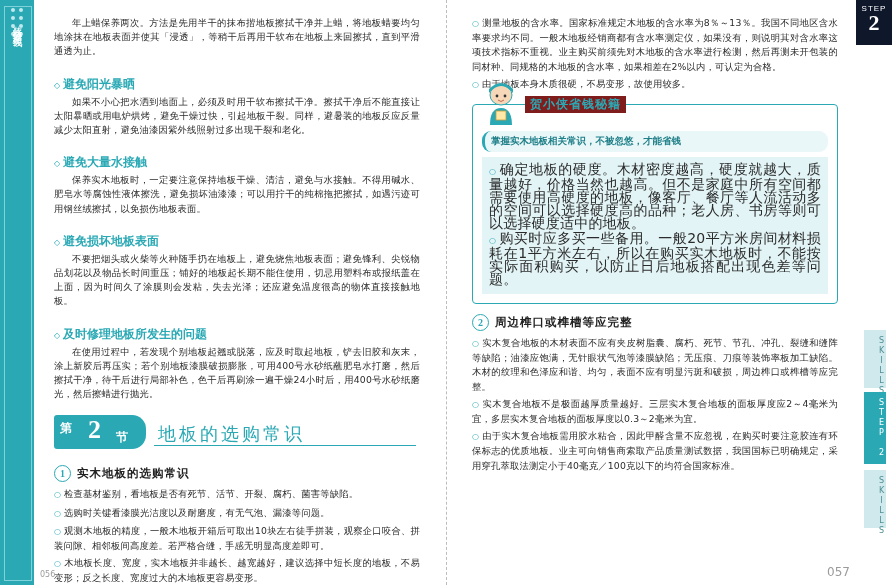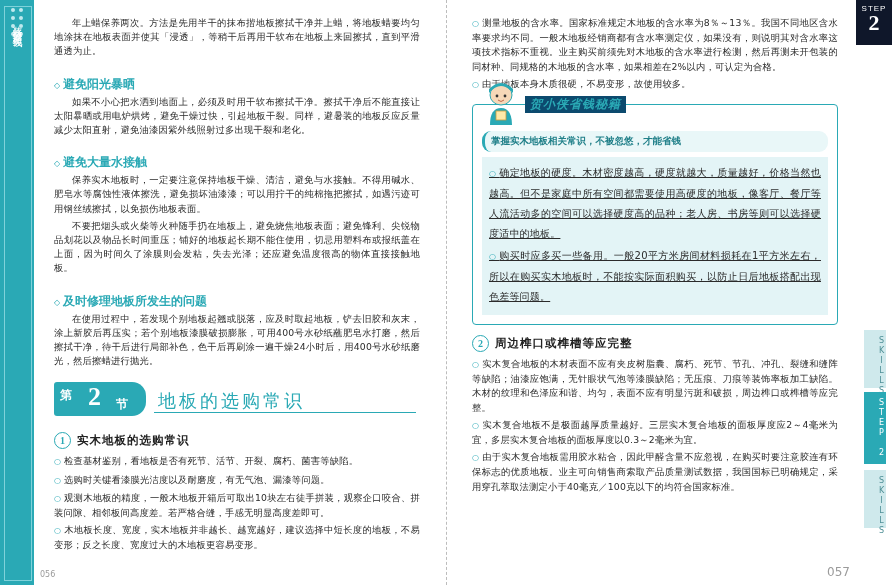--- a/index.html
+++ b/index.html
@@ -142,22 +142,22 @@
   .tipbox{
     position:relative;
     border:1.2px solid #2aa9b5;
     border-radius:4px;
     margin:12px 0 10px 0;
     padding:26px 9px 9px 9px;
     background:#ffffff;
   }
   .tipbox .tip-title{
     position:absolute;left:52px;top:-9px;
-    background:#0c4a6e;padding:0 5px;
-    color:#2aa9b5;font-size:12px;font-weight:bold;letter-spacing:1px;font-style:italic;
+    background:#7f1d1d;padding:0 5px;
+    color:#2aa9b5;font-size:12px;font-weight:bold;letter-spacing:1px;
   }
   .tipbox .mascot{
     position:absolute;left:8px;top:-24px;width:40px;height:46px;
   }
   .tipbox .bar{
     background:#e9f7f8;border-left:3px solid #2aa9b5;
     padding:4px 6px;margin-bottom:5px;
     font-size:9.5px;font-weight:bold;color:#1f7f88;border-radius:9px;
   }
   .tipbox .inner{
@@ -167,21 +167,21 @@
   }
   .tipbox .inner p{margin-bottom:2px;}
   .page-num{
     position:absolute;left:40px;bottom:6px;
     font-size:8px;color:#9b9b9b;
   }
   .page-num-r{
     position:absolute;right:42px;bottom:6px;
     font-size:12px;color:#9b9b9b;
   }
-  .tiny{font-size:10px;line-height:20px;text-decoration:underline;}
+  .tiny{font-size:14px;line-height:13px;}
 </style>
 </head>
 <body>
 
 <div class="page">
 
   <div class="left-tab">
     <div class="tab-inner"></div>
     <div class="left-dots">
       <i></i>
@@ -199,20 +199,21 @@
   <div class="col col-left">
 
     <p class="ind">年上蜡保养两次。方法是先用半干的抹布揩地板擦拭干净并上蜡，将地板蜡要均匀地涂抹在地板表面并使其「浸透」，等稍干后再用干软布在地板上来回擦拭，直到平滑通透为止。</p>
 
     <div class="sub">避免阳光暴晒</div>
     <p class="ind">如果不小心把水洒到地面上，必须及时用干软布擦拭干净。擦拭干净后不能直接让太阳暴晒或用电炉烘烤，避免干燥过快，引起地板干裂。同样，避暑装的地板反应反量减少太阳直射，避免油漆因紫外线照射过多出现干裂和老化。</p>
 
     <div class="sub">避免大量水接触</div>
     <p class="ind">保养实木地板时，一定要注意保持地板干燥、清洁，避免与水接触。不得用碱水、肥皂水等腐蚀性液体擦洗，避免损坏油漆漆；可以用拧干的纯棉拖把擦拭，如遇污迹可用钢丝绒擦拭，以免损伤地板表面。</p>
 
+    <div class="sub">避免损坏地板表面</div>
     <p class="ind">不要把烟头或火柴等火种随手扔在地板上，避免烧焦地板表面；避免锋利、尖锐物品划花以及物品长时间重压；铺好的地板起长期不能住使用，切忌用塑料布或报纸盖在上面，因为时间久了涂膜则会发粘，失去光泽；还应避免温度很高的物体直接接触地板。</p>
 
     <div class="sub">及时修理地板所发生的问题</div>
     <p class="ind">在使用过程中，若发现个别地板起翘或脱落，应及时取起地板，铲去旧胶和灰末，涂上新胶后再压实；若个别地板漆膜破损膨胀，可用400号水砂纸蘸肥皂水打磨，然后擦拭干净，待干后进行局部补色，色干后再刷涂一遍干燥24小时后，用400号水砂纸磨光，然后擦蜡进行抛光。</p>
 
     <div class="chapter">
       <div class="ribbon">
         <span class="w1">第</span>
         <span class="num">2</span>
         <span class="w2">节</span>

